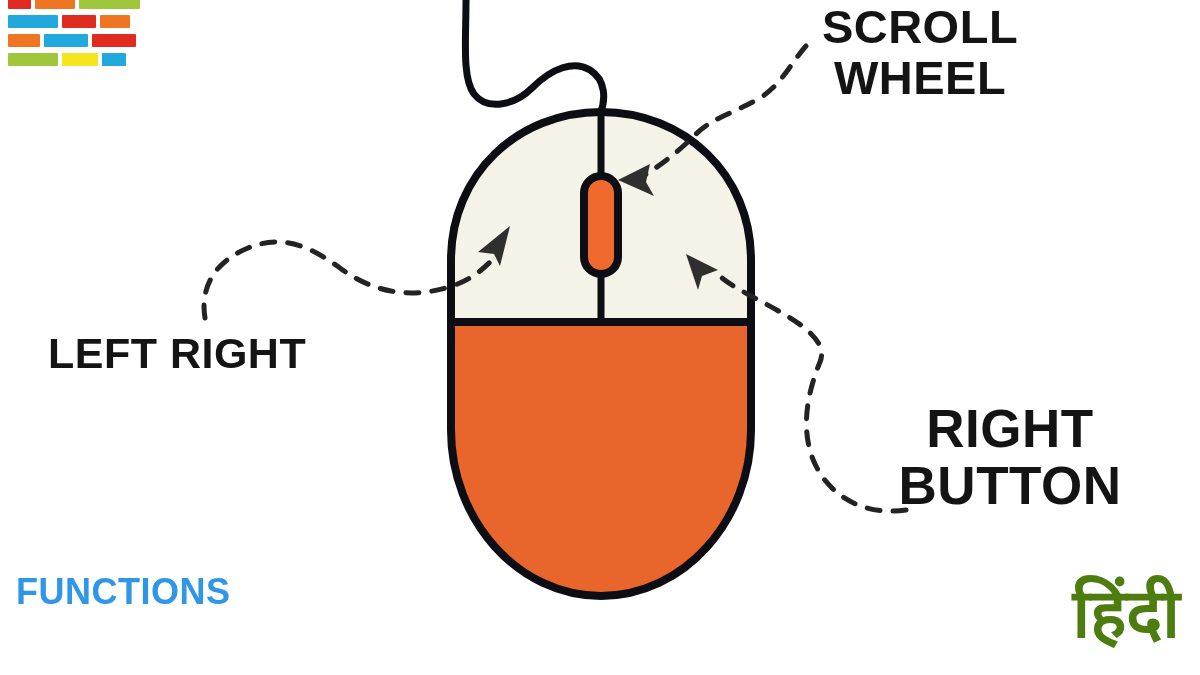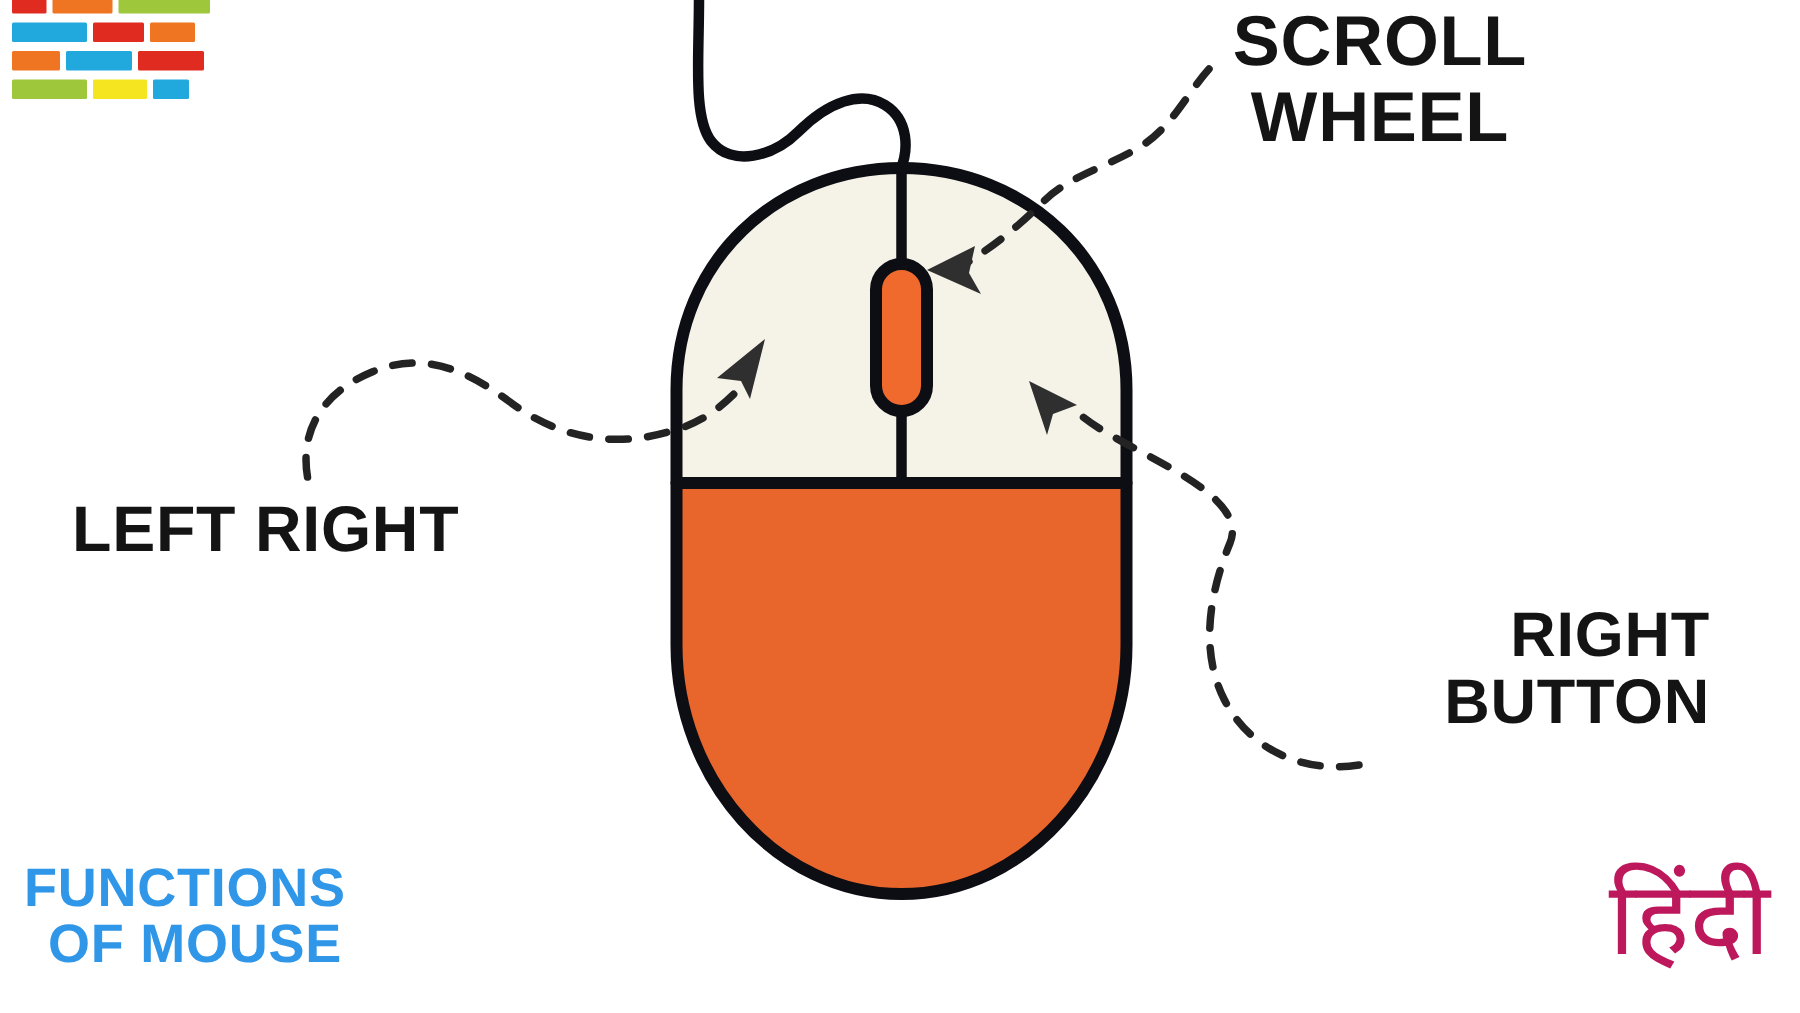--- a/index.html
+++ b/index.html
@@ -31,37 +31,37 @@
   #label-scroll-wheel {
     left:770px; top:2px; width:300px;
     text-align:center; font-size:47px;
   }
   #label-left-button {
     left:48px; top:330px; width:370px;
     text-align:left; font-size:43px;
   }
   #label-right-button {
     left:880px; top:400px; width:260px;
-    text-align:right; font-size:42px;
+    text-align:center; font-size:53px;
   }
 
   
   #title-block {
     position:absolute; left:8px; top:574px; width:330px;
     color:#2f96e8; font-weight:bold; font-size:36px;
     line-height:1.02; letter-spacing:0.5px;
   }
   #title-line-1 { display:block; text-align:left; padding-left:8px; }
   #title-line-2 { display:block; text-align:left; padding-left:24px; }
 
   
   #hindi-mark {
     position:absolute; right:20px; top:580px;
     font-family:"DejaVu Sans", sans-serif;
-    font-weight:normal; font-size:68px; color:#be185d;
+    font-weight:bold; font-size:68px; color:#4d7c0f;
     line-height:1;
   }
 </style>
 </head>
 <body>
 
 <div id="stage">
 
   <div class="logo" id="logo">
       <div class="logo-row">
@@ -123,18 +123,17 @@
   <div class="callout" id="label-scroll-wheel">SCROLL
 WHEEL</div>
 
   <div class="callout" id="label-left-button">LEFT RIGHT</div>
 
   <div class="callout" id="label-right-button">RIGHT
 BUTTON</div>
 
   <div id="title-block">
     <span id="title-line-1">FUNCTIONS</span>
-    <span id="title-line-2">OF MOUSE</span>
   </div>
 
   <div id="hindi-mark">हिंदी</div>
 
 </div>
 
 </body></html>

